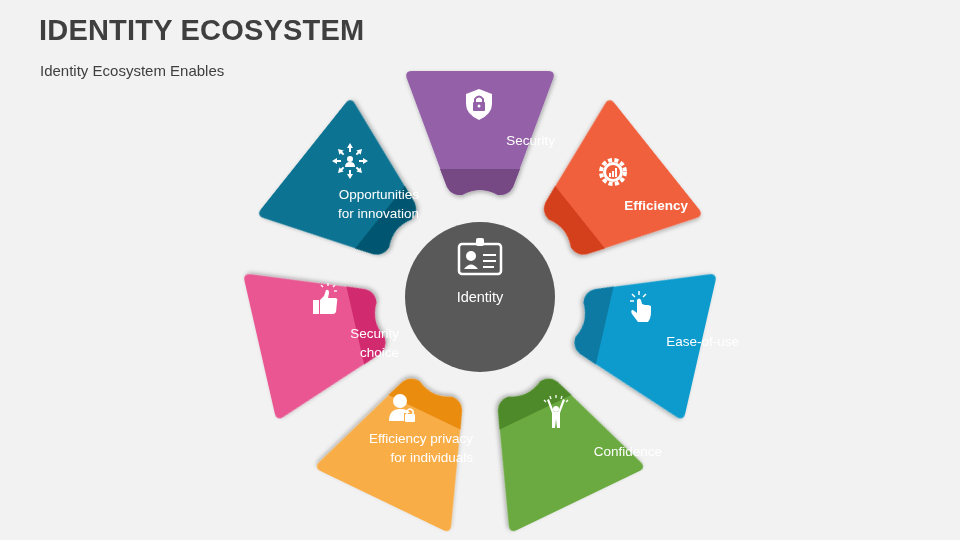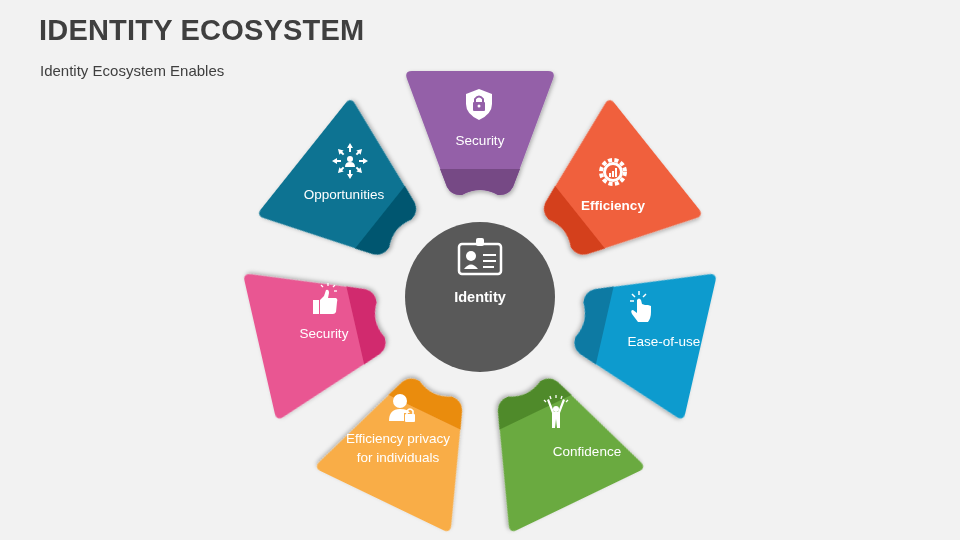--- a/index.html
+++ b/index.html
@@ -1,22 +1,22 @@
 <!DOCTYPE html>
 <html><head>
 <meta charset="utf-8">
 <style>
   html, body { margin:0; padding:0; }
   body { width:960px; height:540px; background:#f2f2f2; position:relative; overflow:hidden;
          font-family:"Liberation Sans", "DejaVu Sans", sans-serif; }
   .title { position:absolute; left:39px; top:14px; font-size:29px; font-weight:bold; color:#3f3f3f; letter-spacing:0.2px; }
   .subtitle { position:absolute; left:40px; top:62px; font-size:15px; color:#3f3f3f; }
   svg.diagram { position:absolute; left:0; top:0; }
-  .lbl { position:absolute; color:#fff; font-size:13.5px; text-align:center; line-height:19px; width:150px; transform:translateX(-50%); }
-  .center-lbl { position:absolute; color:#fff; font-size:14.5px; font-weight:bold; text-align:center; line-height:21px; width:140px; transform:translateX(-50%); }
+  .lbl { position:absolute; color:#fff; font-size:13.5px; text-align:right; line-height:19px; width:150px; transform:translateX(-50%); }
+  .center-lbl { position:absolute; color:#fff; font-size:14.5px; font-weight:normal; text-align:center; line-height:21px; width:140px; transform:translateX(-50%); }
 </style>
 </head>
 <body>
 
 <div class="title">IDENTITY ECOSYSTEM</div>
 <div class="subtitle">Identity Ecosystem Enables</div>
 
 <svg class="diagram" width="960" height="540" viewBox="0 0 960 540">
   <defs>
     <filter id="sh" x="-20%" y="-20%" width="140%" height="140%">
@@ -168,17 +168,19 @@
   <div>Confidence</div>
 </div>
 
 <div class="lbl" style="left:398px; top:429px;">
   <div>Efficiency privacy</div>
   <div>for individuals</div>
 </div>
 
 <div class="lbl" style="left:324px; top:324px;">
   <div>Security</div>
+  <div>choice</div>
 </div>
 
 <div class="lbl" style="left:344px; top:185px;">
   <div>Opportunities</div>
+  <div>for innovation</div>
 </div>
 
 </body></html>

